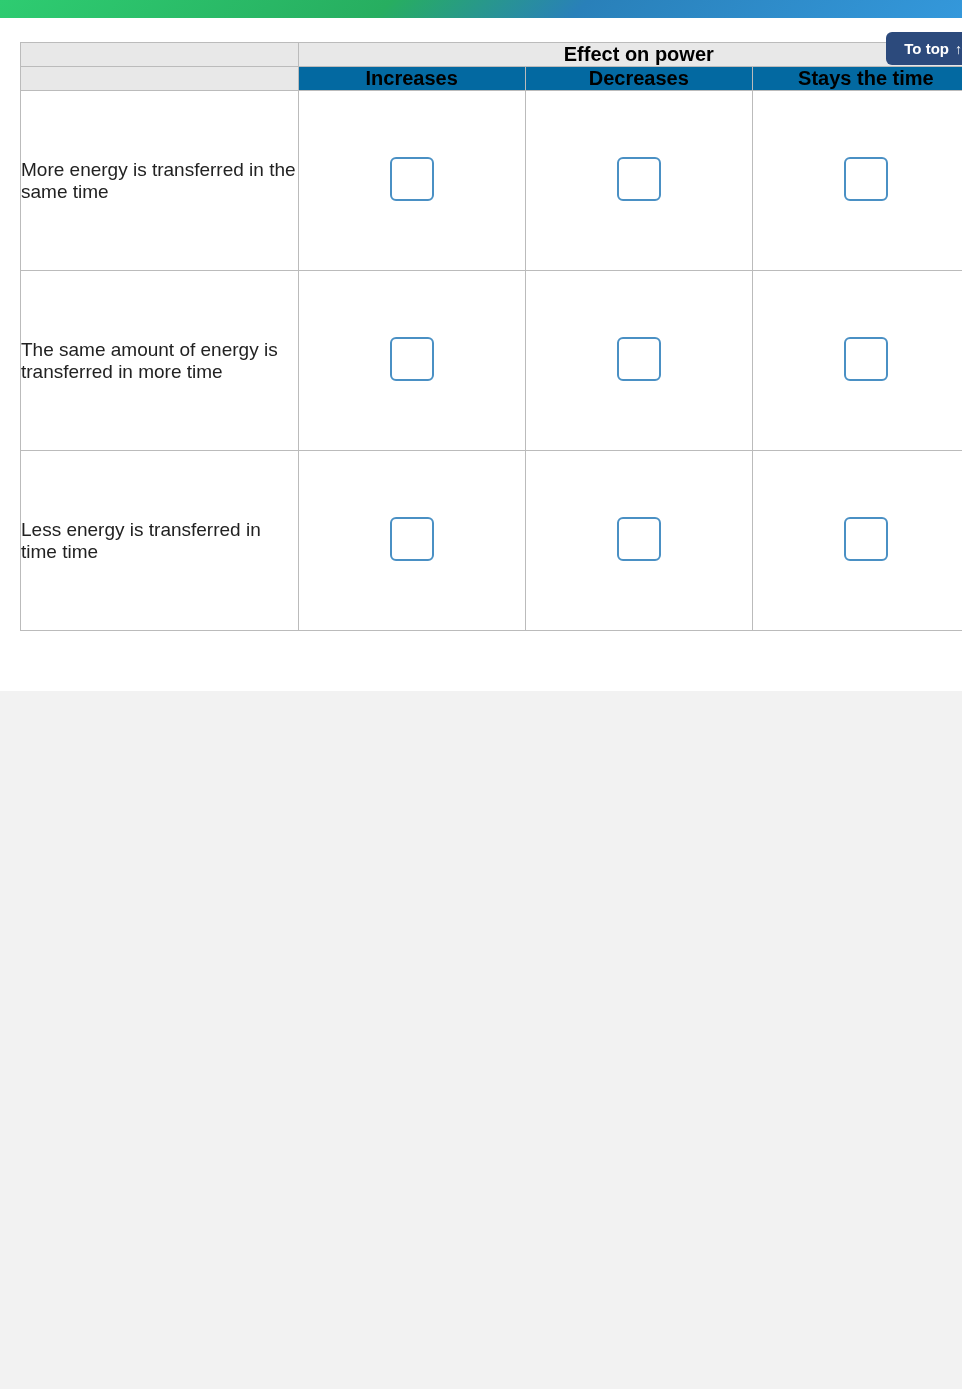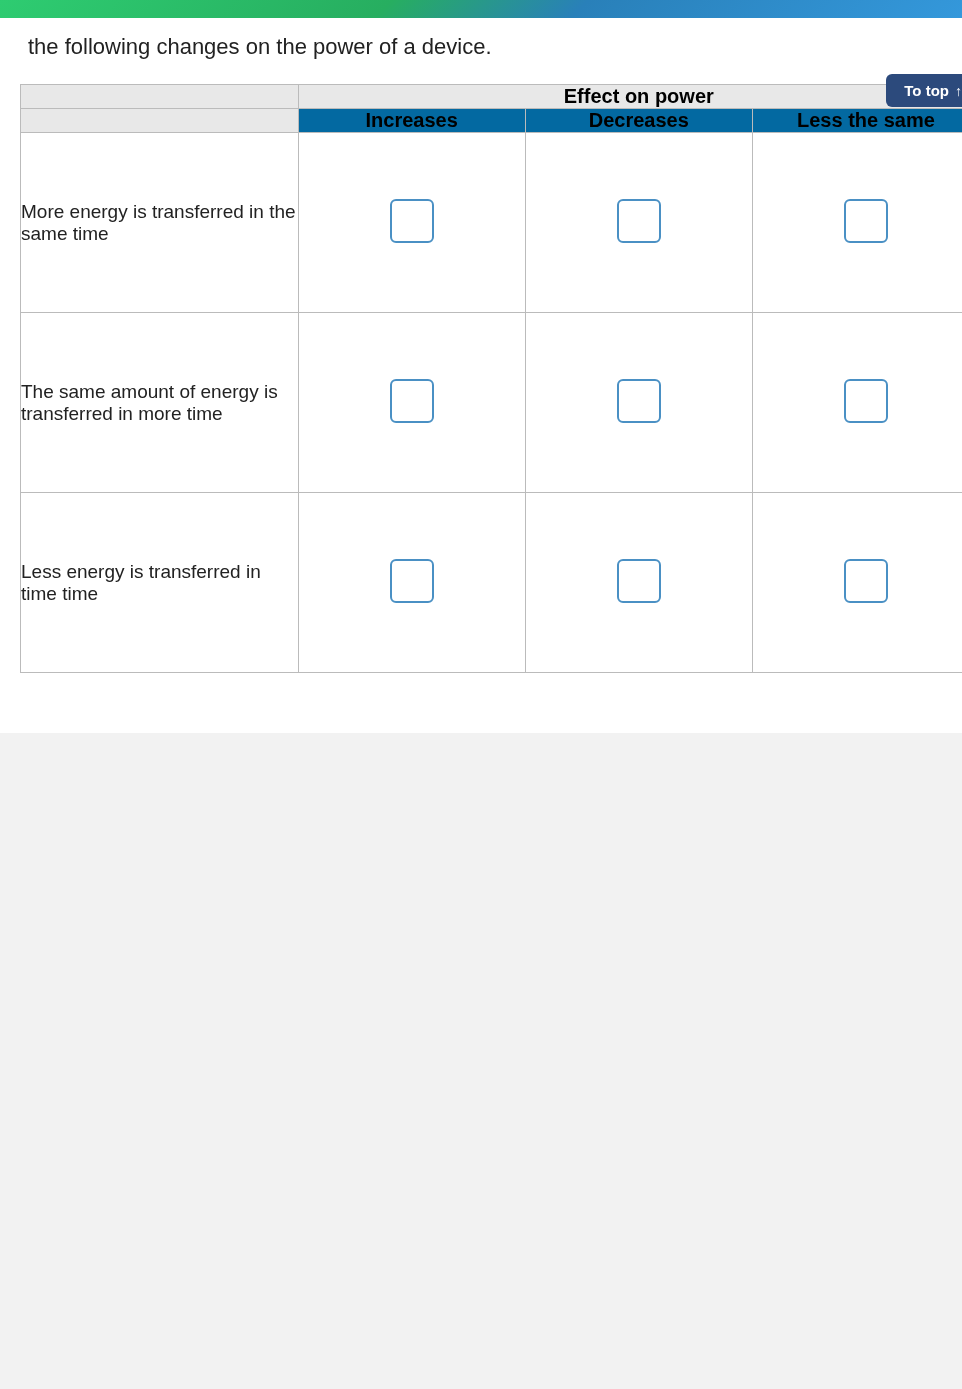--- a/index.html
+++ b/index.html
@@ -122,23 +122,20 @@
       width: 962px;
     }
   </style>
 </head>
 <body class="page-bg">
 
 <div>
 
   <div class="top-bar"></div>
 
-  <div style="background:#fff; padding: 16px 28px 0 28px;">
-    <span style="font-size:22px; color:#222;">the following changes on the power of a device.</span>
-  </div>
 
   <div style="background:#fff; padding: 24px 20px 60px 20px; position:relative;">
 
     <div style="position:relative; margin-left: 275px; width: 675px; margin-bottom: 0;">
       <button class="to-top-button">
         <span>To top</span>
         <span class="arrow-up">↑</span>
       </button>
     </div>
 
@@ -148,21 +145,21 @@
         <tr>
           <td class="empty-header-cell"></td>
           <th colspan="3" class="header-main">Effect on power</th>
         </tr>
 
         <tr>
           <td class="empty-header-cell"></td>
           <th class="col-header">Increases</th>
           <th class="col-header">Decreases</th>
           <th class="col-header">
-            <span>Less the same</span>
+            <span>Stays the time</span>
           </th>
         </tr>
       </thead>
       <tbody>
 
         <tr>
           <td class="row-label-cell">More energy is transferred in the same time</td>
           <td class="checkbox-cell">
             <span class="checkbox-box"></span>
           </td>

